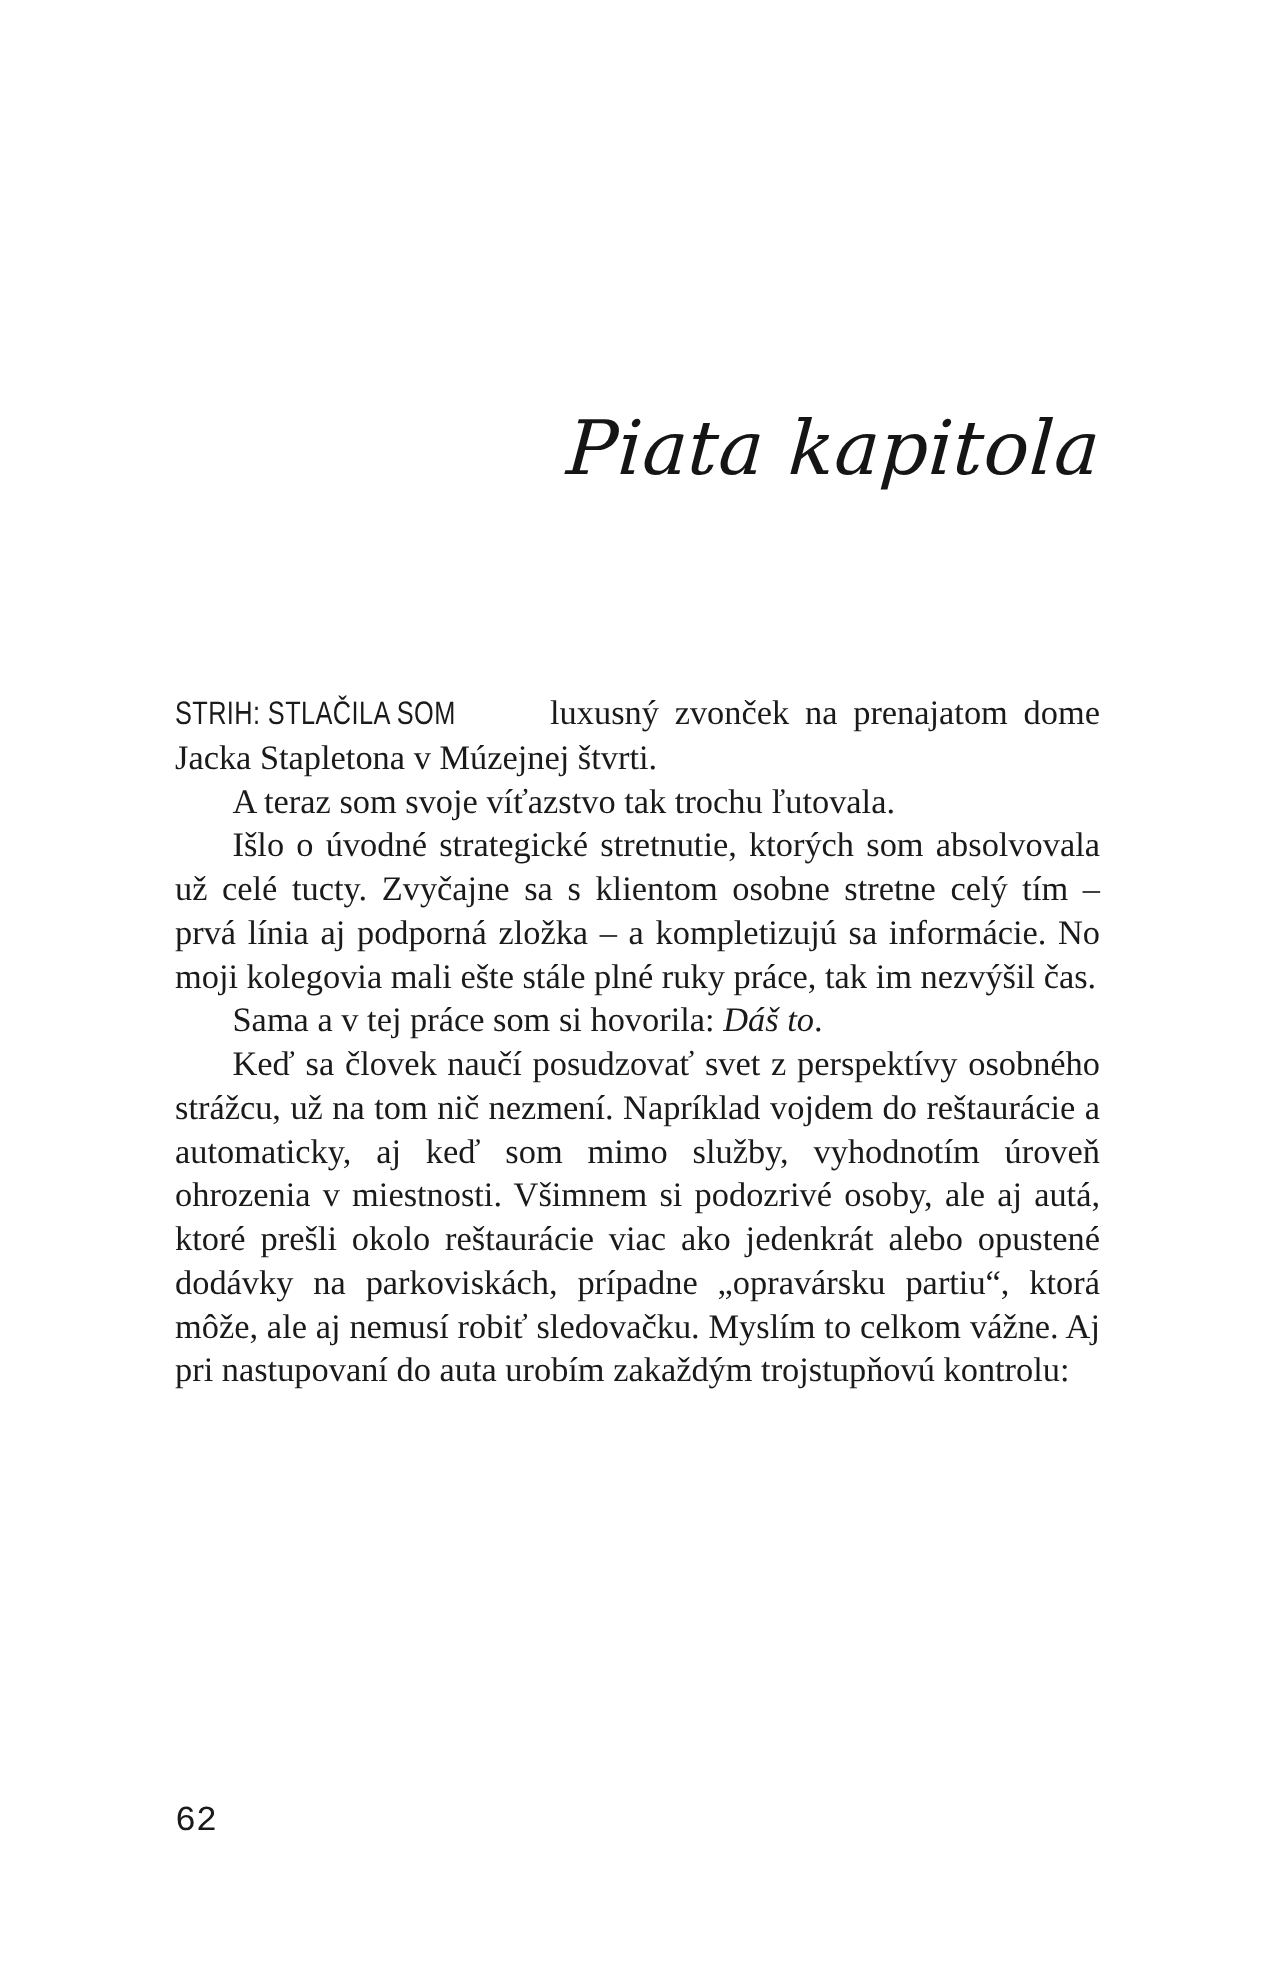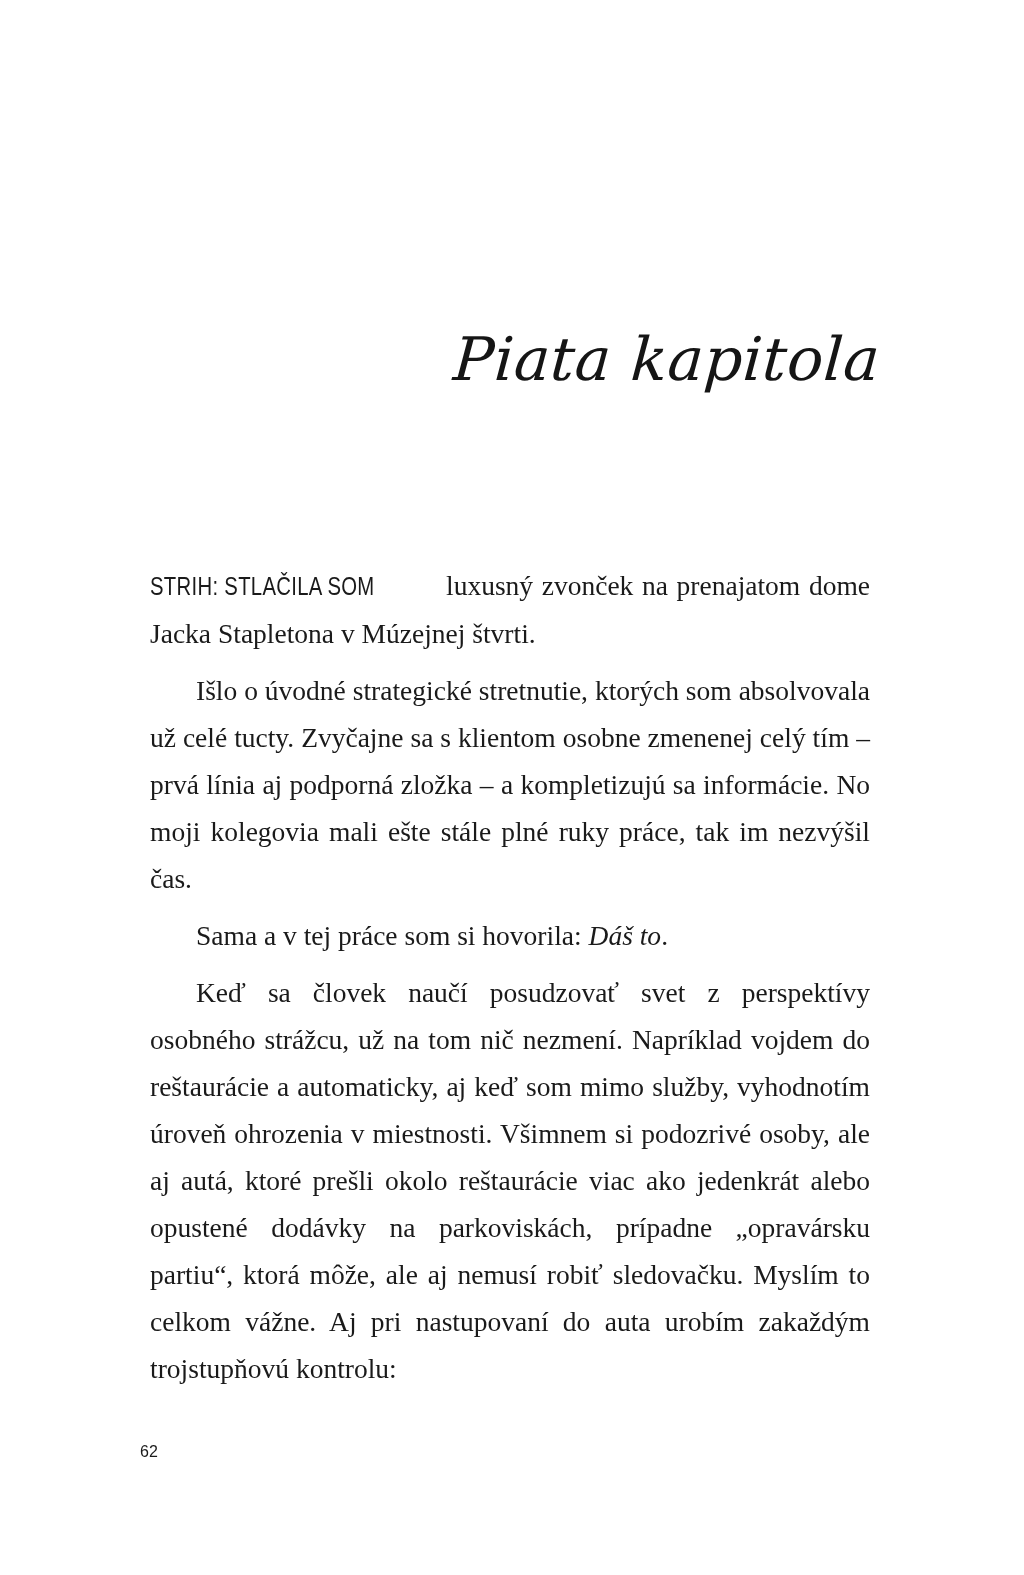--- a/index.html
+++ b/index.html
@@ -37,23 +37,23 @@
 
   
   .body-block {
     position: absolute;
     left: 140px;
     top: 552px;
     width: 740px;
   }
 
   .para {
-    margin: 10px;
+    margin: 0;
     font-size: 27.5px;
-    line-height: 47px;
+    line-height: 35px;
     text-align: justify;
     text-justify: inter-word;
     text-indent: 46px;
     hyphens: manual;
     -webkit-hyphens: manual;
     color: #1a1a1a;
   }
   .para.first {
     text-indent: 0;
   }
@@ -70,40 +70,41 @@
   }
   em.ital {
     font-style: italic;
   }
 
   
   .folio {
     position: absolute;
     left: 140px;
     top: 1444px;
-    font-size: 16px;
+    font-size: 28px;
     line-height: 1;
     color: #1a1a1a;
-    font-family: Liberation Sans, sans-serif;
+    font-family: Liberation Mono, monospace;
   }
 </style>
 </head>
 <body>
 
 <div class="page">
 
   <div class="chapter-title">Piata kapitola</div>
 
   <div class="body-block">
 
     <p class="para first"><span class="lead">STRIH: STLAČILA SOM</span><span> luxusný zvonček na prenajatom dome Jacka Stapletona v Múzejnej štvrti.</span></p>
 
 
+    <p class="para"><span>A teraz som svoje víťazstvo tak trochu ľutovala.</span></p>
 
-    <p class="para"><span>Išlo o úvodné strategické stretnutie, ktorých som absolvovala už celé tucty. Zvyčajne sa s klientom osobne zmenenej celý tím – prvá línia aj podporná zložka – a kompletizujú sa informácie. No moji kolegovia mali ešte stále plné ruky práce, tak im nezvýšil čas.</span></p>
+    <p class="para"><span>Išlo o úvodné strategické stretnutie, ktorých som absolvovala už celé tucty. Zvyčajne sa s klientom osobne stretne celý tím – prvá línia aj podporná zložka – a kompletizujú sa informácie. No moji kolegovia mali ešte stále plné ruky práce, tak im nezvýšil čas.</span></p>
 
 
     <p class="para"><span>Sama a v tej práce som si hovorila: </span><em class="ital">Dáš to</em><span>.</span></p>
 
     <p class="para"><span>Keď sa človek naučí posudzovať svet z perspektívy osobného strážcu, už na tom nič nezmení. Napríklad vojdem do reštaurácie a automaticky, aj keď som mimo služby, vyhodnotím úroveň ohrozenia v miestnosti. Všimnem si podozrivé osoby, ale aj autá, ktoré prešli okolo reštaurácie viac ako jedenkrát alebo opustené dodávky na parkoviskách, prípadne „opravársku partiu“, ktorá môže, ale aj nemusí robiť sledovačku. Myslím to celkom vážne. Aj pri nastupovaní do auta urobím zakaždým trojstupňovú kontrolu:</span></p>
 
   </div>
 
   <div class="folio">62</div>
 

